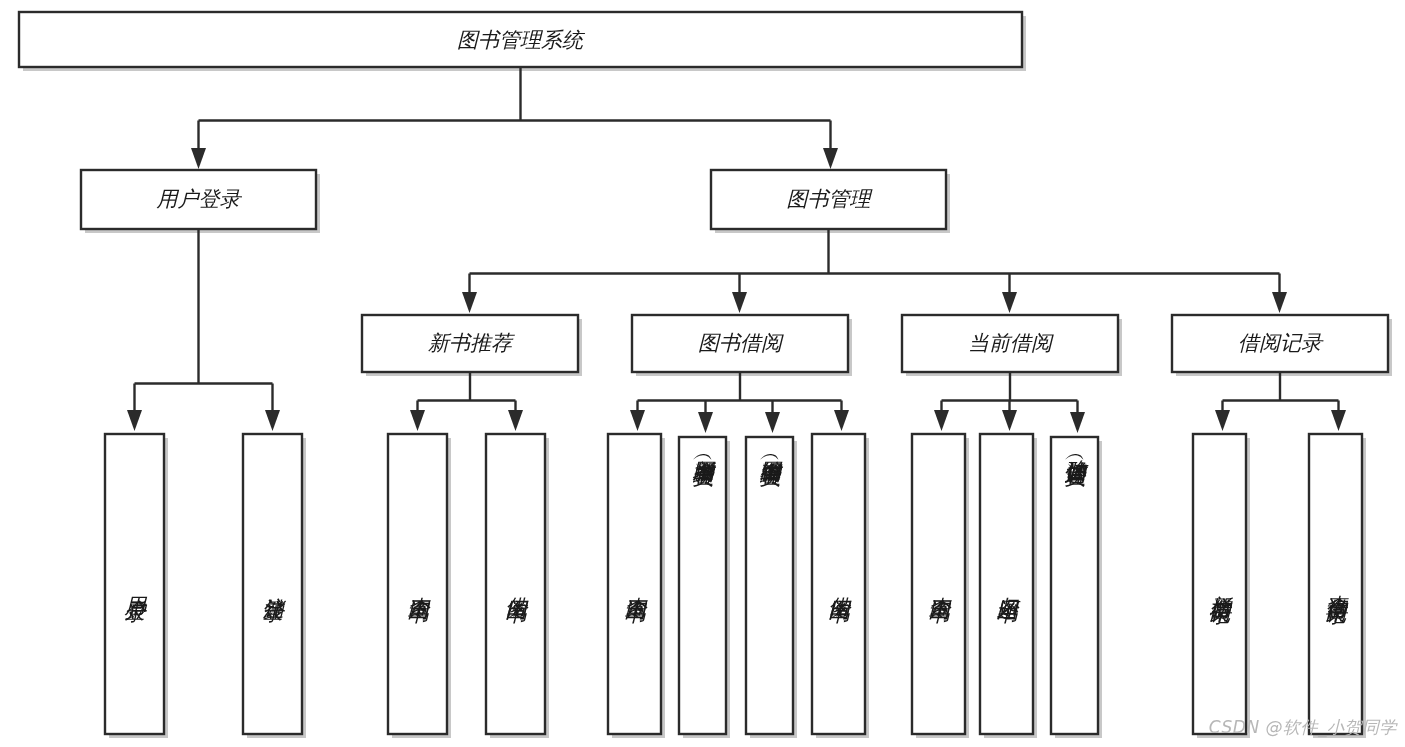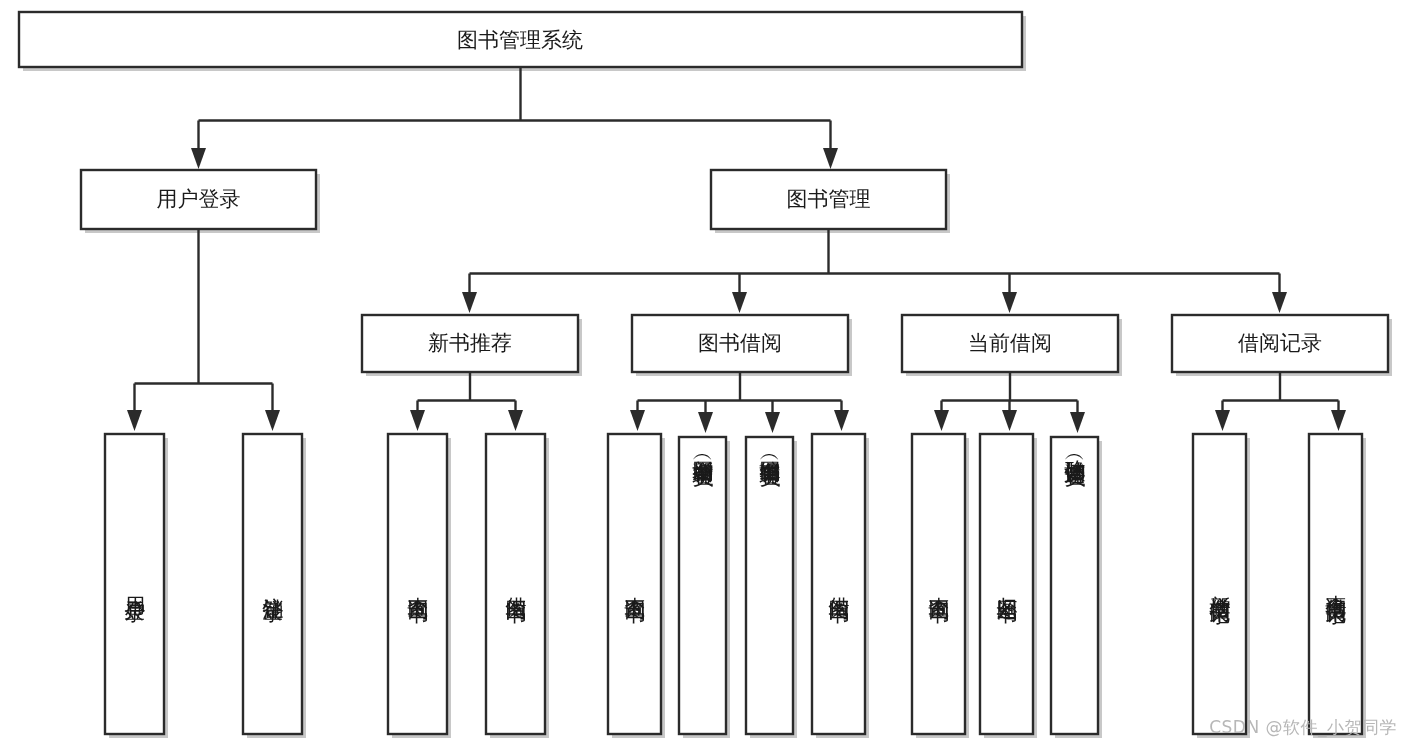--- a/index.html
+++ b/index.html
@@ -12,20 +12,21 @@
     width: 1405px;
     height: 747px;
     overflow: hidden;
     font-family: "DejaVu Sans", "Liberation Sans", sans-serif;
   }
   #diagram-root {
     position: relative;
     width: 1405px;
     height: 747px;
     background: #ffffff;
+    font-style: italic;
   }
   svg.diagram-canvas {
     position: absolute;
     left: 0;
     top: 0;
     width: 1405px;
     height: 747px;
     display: block;
   }
   .node-box {

